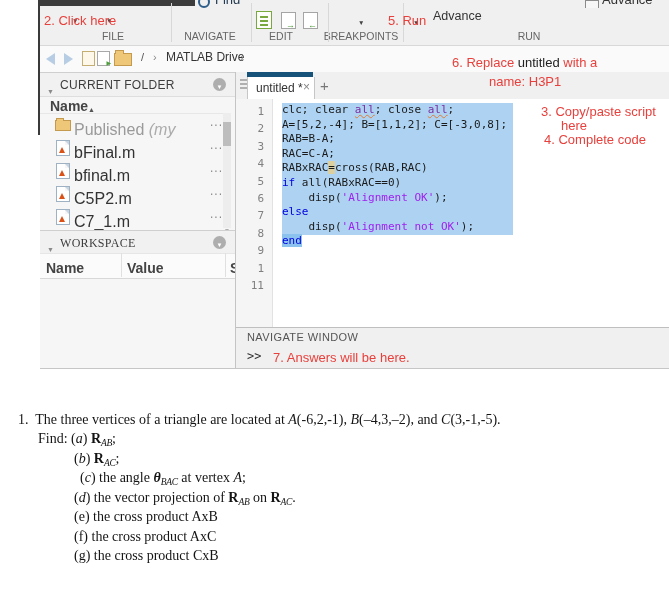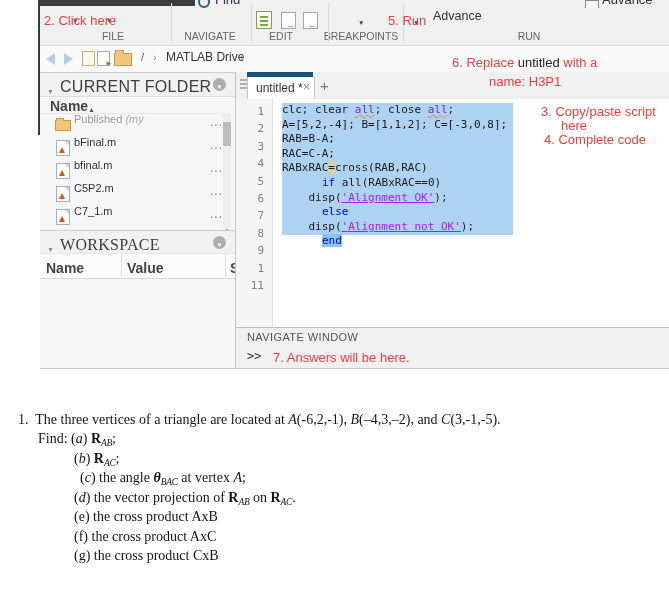--- a/index.html
+++ b/index.html
@@ -45,28 +45,28 @@
   .ico-folder{left:114px;top:53px;width:16px;height:11px;background:#eec878;border:1px solid #c49b4e;}
   .ico-folder::before{content:"";position:absolute;left:0;top:-4px;width:7px;height:3px;background:#eec878;border:1px solid #c49b4e;border-bottom:none;}
   .crumb-root{left:141px;top:51px;font-size:11px;color:#555;}
   .crumb-sep{font-size:11px;color:#888;top:51px;} .crumb-sep::before{content:"›";}
   .crumb{left:166px;top:50px;font-size:12px;color:#333;}
 
   
   .panel-bg{left:40px;top:72px;width:195px;height:296px;background:#f6f6f6;}
   .panel-hdr{left:40px;width:195px;height:23px;background:#f1f1f1;border-top:1px solid #cfcfcf;border-bottom:1px solid #dedede;}
   .tri::before{content:"▼";font-size:7px;color:#8a8a8a;}
-  .panel-title{font-size:16px;color:#3d3d3d;letter-spacing:.3px;}
+  .panel-title{font-size:12px;color:#3d3d3d;letter-spacing:.3px;}
   .gear{width:13px;height:13px;border-radius:50%;background:#aeaeae;text-align:center;}
   .gear::before{content:"▼";font-size:6px;color:#fff;position:relative;top:-3px;}
   .name-hdr{left:40px;top:95px;width:183px;height:18px;border-bottom:1px solid #e7e7e7;}
   .colname{font-size:14px;font-weight:bold;color:#444;}
   .sort::before{content:"▲";font-size:7px;color:#555;}
   .cf-row{left:40px;width:183px;height:23px;}
-  .fname{position:absolute;left:34px;top:0;font-size:11px;color:#333;white-space:nowrap;}
+  .fname{position:absolute;left:34px;top:8px;font-size:16px;color:#333;white-space:nowrap;}
   .fname-gray{color:#9a9a9a;} .fsuffix{font-style:italic;color:#ababab;}
   .fdots{position:absolute;left:170px;top:2px;font-size:12px;color:#888;letter-spacing:1px;}
   .ico-mfile{position:absolute;left:16px;top:4px;width:12px;height:14px;background:#fff;border:1px solid #9fb2c4;}
   .ico-mfile::before{content:"";position:absolute;top:0;right:0;border-style:solid;border-width:0 4px 4px 0;border-color:#f6f6f6 #c8d4e0;}
   .ico-mfile::after{content:"";position:absolute;left:2px;bottom:2px;width:0;height:0;border-left:3px solid transparent;border-right:3px solid transparent;border-bottom:6px solid #d95319;}
   .ico-folder-sm{position:absolute;left:15px;top:7px;width:14px;height:9px;background:#eec878;border:1px solid #c49b4e;}
   .ico-folder-sm::before{content:"";position:absolute;left:0;top:-3px;width:6px;height:2px;background:#eec878;border:1px solid #c49b4e;border-bottom:none;}
   .sb-track{left:223px;top:113px;width:8px;height:115px;background:#ededed;}
   .sb-up{left:224px;top:114px;} .sb-up::before{content:"▲";font-size:6px;color:#909090;}
   .sb-down{left:224px;top:219px;} .sb-down::before{content:"▼";font-size:6px;color:#6a6a6a;}
@@ -83,22 +83,22 @@
   .tab-title{position:absolute;left:8px;top:4px;font-size:12px;color:#333;white-space:nowrap;}
   .tab-close{position:absolute;right:4px;top:3px;font-size:12px;color:#888;}
   .newtab{left:320px;top:77px;font-size:15px;color:#777;}
   .editor-bg{left:236px;top:99px;width:433px;height:228px;background:#fff;}
   .gutter-bg{left:236px;top:99px;width:36px;height:228px;background:#f5f5f5;border-right:1px solid #e2e2e2;}
   .gutter{left:236px;top:103px;width:28px;text-align:right;font-family:"DejaVu Sans Mono",monospace;
           font-size:11px;line-height:17.4px;color:#808080;}
   .sel-rect{left:282px;top:103px;width:231px;height:132px;background:#aed3f2;}
   .code{left:282px;top:103px;font-family:"DejaVu Sans Mono",monospace;font-size:11px;line-height:14.6px;color:#1a1a1a;}
   .code > div{white-space:pre;height:14.6px;}
-  .tk-k{color:#0000e0;margin-left:40px;}
-  .tk-s{color:#a020f0;text-decoration:underline;}
+  .tk-k{color:#0000e0;}
+  .tk-s{color:#a020f0;}
   .tk-w{color:#7a2ea0;text-decoration:underline wavy #e07b39 1px;}
   .tk-eq{background:#ddd0a0;}
   .tk-end{background:#8cc2ee;}
 
   
   .cmd-sep{left:236px;top:327px;width:433px;height:1px;background:#bfbfbf;}
   .cmd-title{left:247px;top:331px;font-size:11px;color:#555;letter-spacing:.4px;}
   .cmd-prompt{left:247px;top:349px;font-family:"DejaVu Sans Mono",monospace;font-size:12px;color:#333;}
 
   

